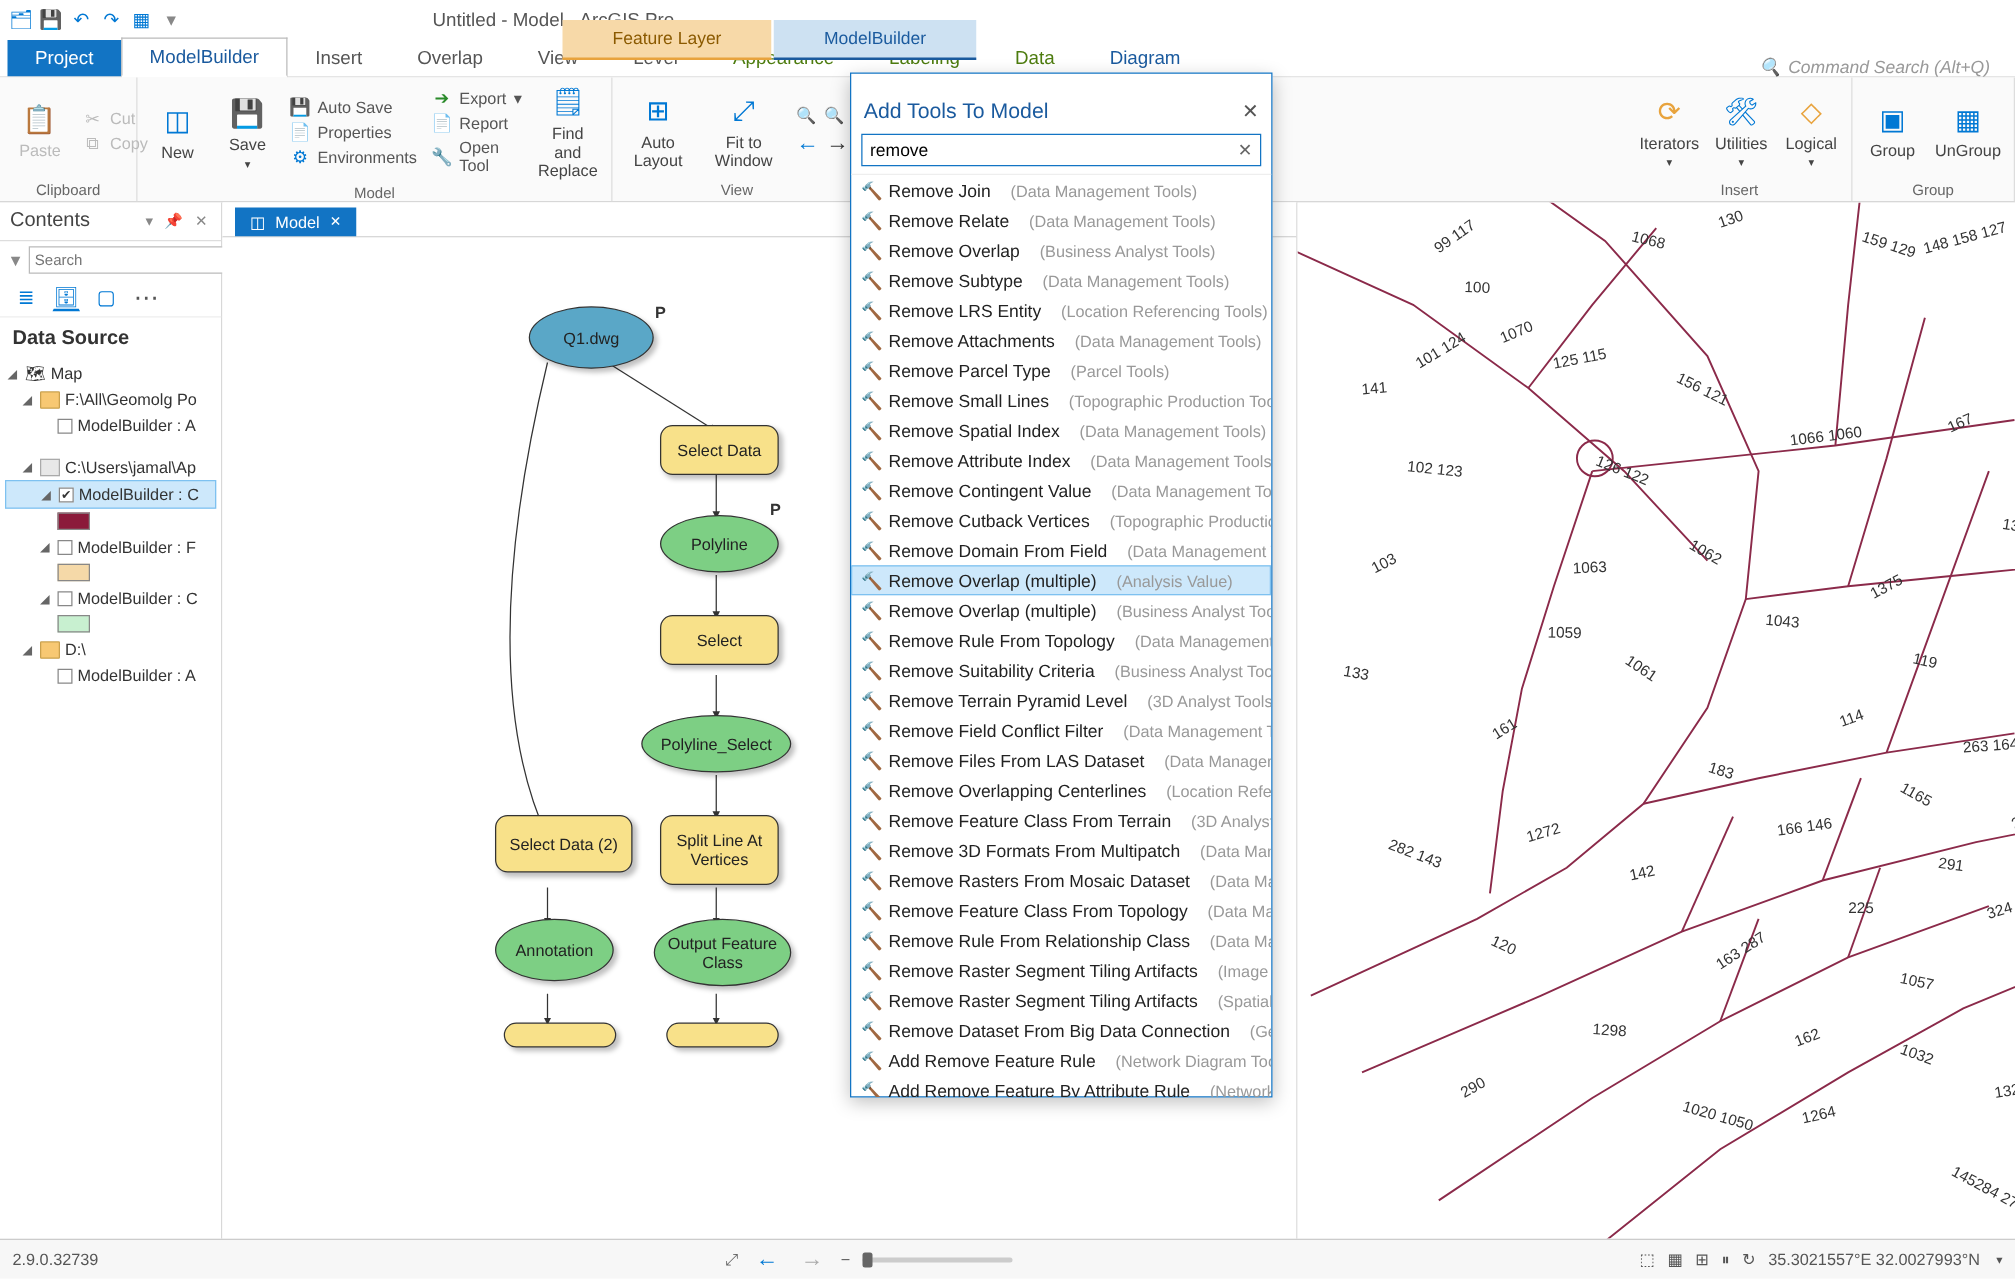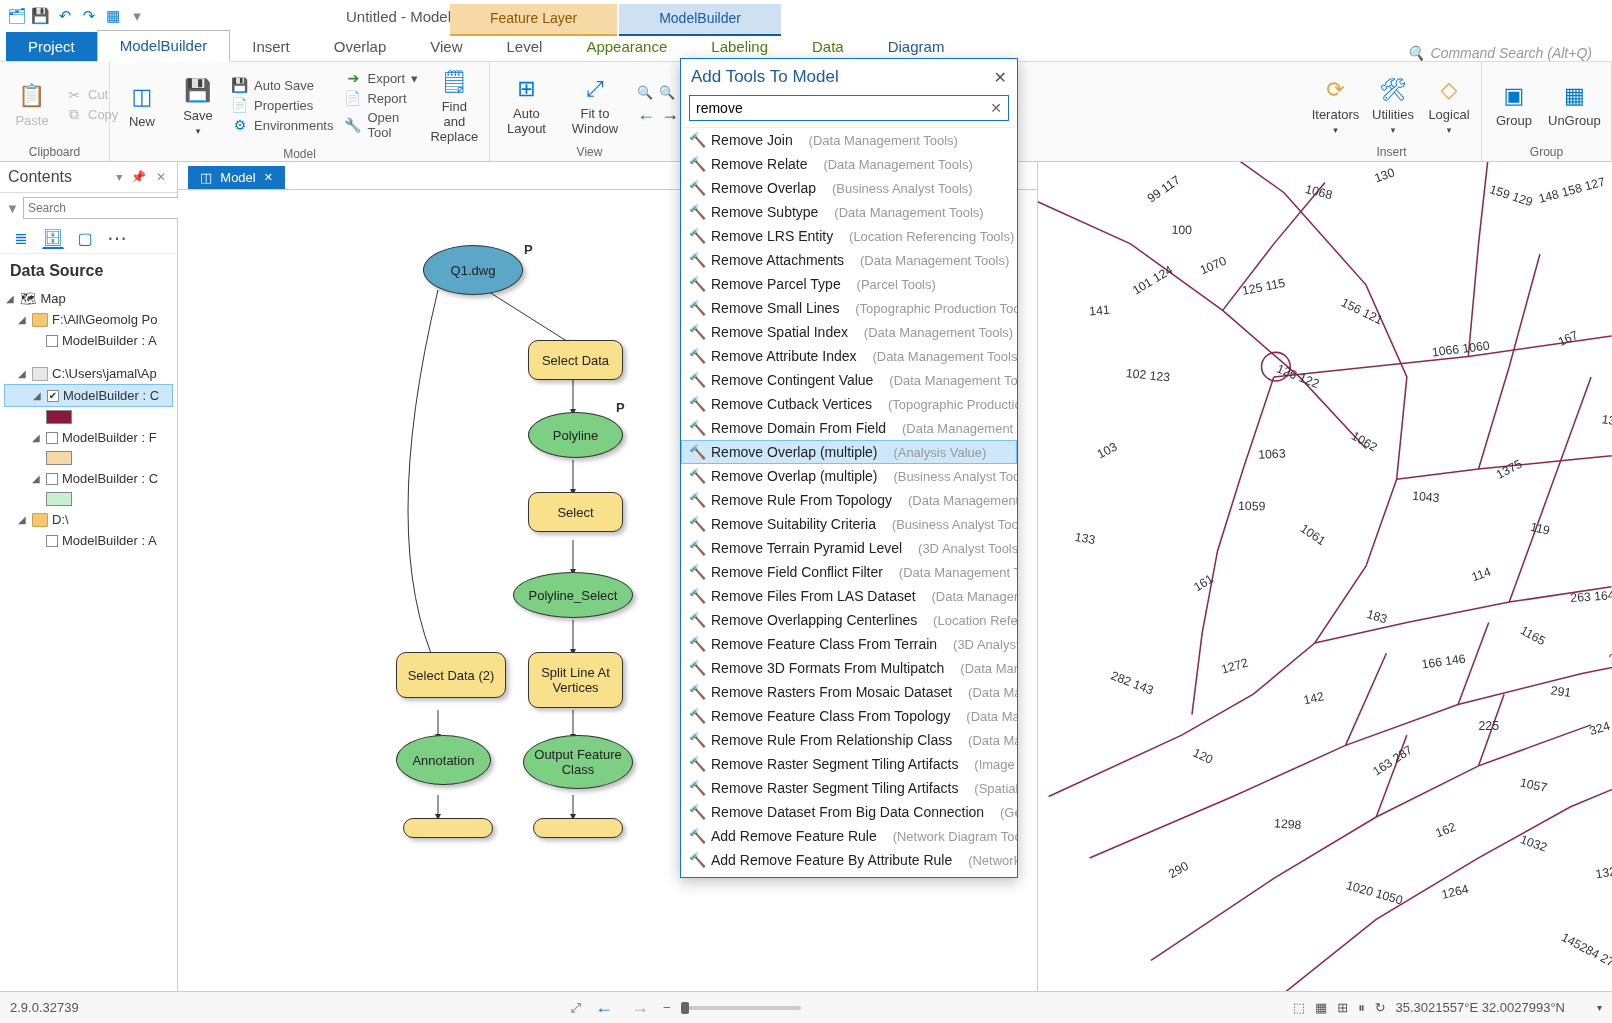--- a/index.html
+++ b/index.html
@@ -5,21 +5,21 @@
 * { box-sizing: border-box; margin: 0; padding: 0; font-family: "Segoe UI", Tahoma, sans-serif; }
 body { background: #fff; width: 1612px; height: 1023px; overflow: hidden; position: relative; font-size: 13px; color: #333; }
 
 
 .titlebar { height: 32px; display: flex; align-items: center; padding: 0 8px; background: #fff; }
 .qat { display: flex; gap: 6px; align-items: center; }
 .qat-icon { width:18px; height:18px; display:flex; align-items:center; justify-content:center; color:#0078d4; font-size:15px; }
 .title-text { margin-left: 200px; color:#555; font-size:15px; }
 
 
-.context-tabs { position:absolute; top:4px; left:450px; display:flex; height:32px; }
+.context-tabs { position:absolute; top:16px; left:450px; display:flex; height:32px; }
 .ctx-tab { padding:6px 40px; font-size:14px; }
 .ctx-feature { background:#f7d9a8; color:#8b5a00; border-bottom:2px solid #e8a33d; }
 .ctx-model { background:#cde1f2; color:#1a5a9e; border-bottom:2px solid #1a5a9e; margin-left:2px; }
 
 
 .ribbon-tabs { height:30px; display:flex; align-items:flex-end; padding-left:6px; background:#fff; border-bottom:1px solid #ddd; }
 .rtab { padding:6px 22px; font-size:15px; color:#555; cursor:pointer; }
 .rtab.project { background:#1274c4; color:#fff; }
 .rtab.active { border:1px solid #bbb; border-bottom:2px solid #fff; margin-bottom:-1px; color:#1a5a9e; }
 .context-sub { color:#4d7c0f; }
@@ -85,25 +85,25 @@
 svg.edges { position:absolute; inset:0; width:100%; height:100%; }
 
 
 .map-col { flex:1; background:#fff; position:relative; overflow:hidden; }
 .map-svg { position:absolute; inset:0; width:100%; height:100%; }
 
 
 .statusbar { position:absolute; bottom:0; left:0; right:0; height:32px; border-top:1px solid #ccc; background:#f7f7f7; display:flex; align-items:center; padding:0 10px; font-size:13px; color:#555; gap:10px; }
 .statusbar .spacer { flex:1; }
 .statusbar .navbtn { font-size:18px; color:#0078d4; padding:0 4px; }
-.coord { margin-left:auto; margin-right:22px;text-align:center; }
+.coord { margin-left:auto; margin-right:3px;text-align:center; }
 
 
 .popup { position:absolute; top:58px; left:680px; width:338px; height:820px; background:#fff; border:1px solid #1274c4; box-shadow:0 4px 14px rgba(0,0,0,.25); display:flex; flex-direction:column; z-index:50; }
-.popup-head { display:flex; align-items:center; padding:8px 10px; color:#1a5a9e; font-size:17px; }
+.popup-head { display:flex; align-items:center; padding:8px 10px; color:#1a5a9e; font-size:17px;margin-top:12px; }
 .popup-head .px { margin-left:auto; color:#555; font-size:16px; cursor:pointer; }
 .popup-search { margin:0 8px 6px; display:flex; align-items:center; border:1px solid #1274c4; padding:4px 6px; }
 .popup-search input { flex:1; border:none; outline:none; font-size:14px; }
 .popup-search .clear { color:#666; font-size:14px; }
 .popup-list { flex:1; overflow-y:auto; border-top:1px solid #eee; }
 .popup-list::-webkit-scrollbar { width:14px; }
 .popup-list::-webkit-scrollbar-thumb { background:#c8c8c8; border-radius:3px; }
 .popup-list::-webkit-scrollbar-track { background:#f1f1f1; }
 .prow { display:flex; align-items:center; gap:6px; padding:4px 8px; font-size:14px; white-space:nowrap; overflow:hidden; cursor:pointer; }
 .prow .hammer { width:16px; height:16px; flex-shrink:0; color:#b98b46; }

